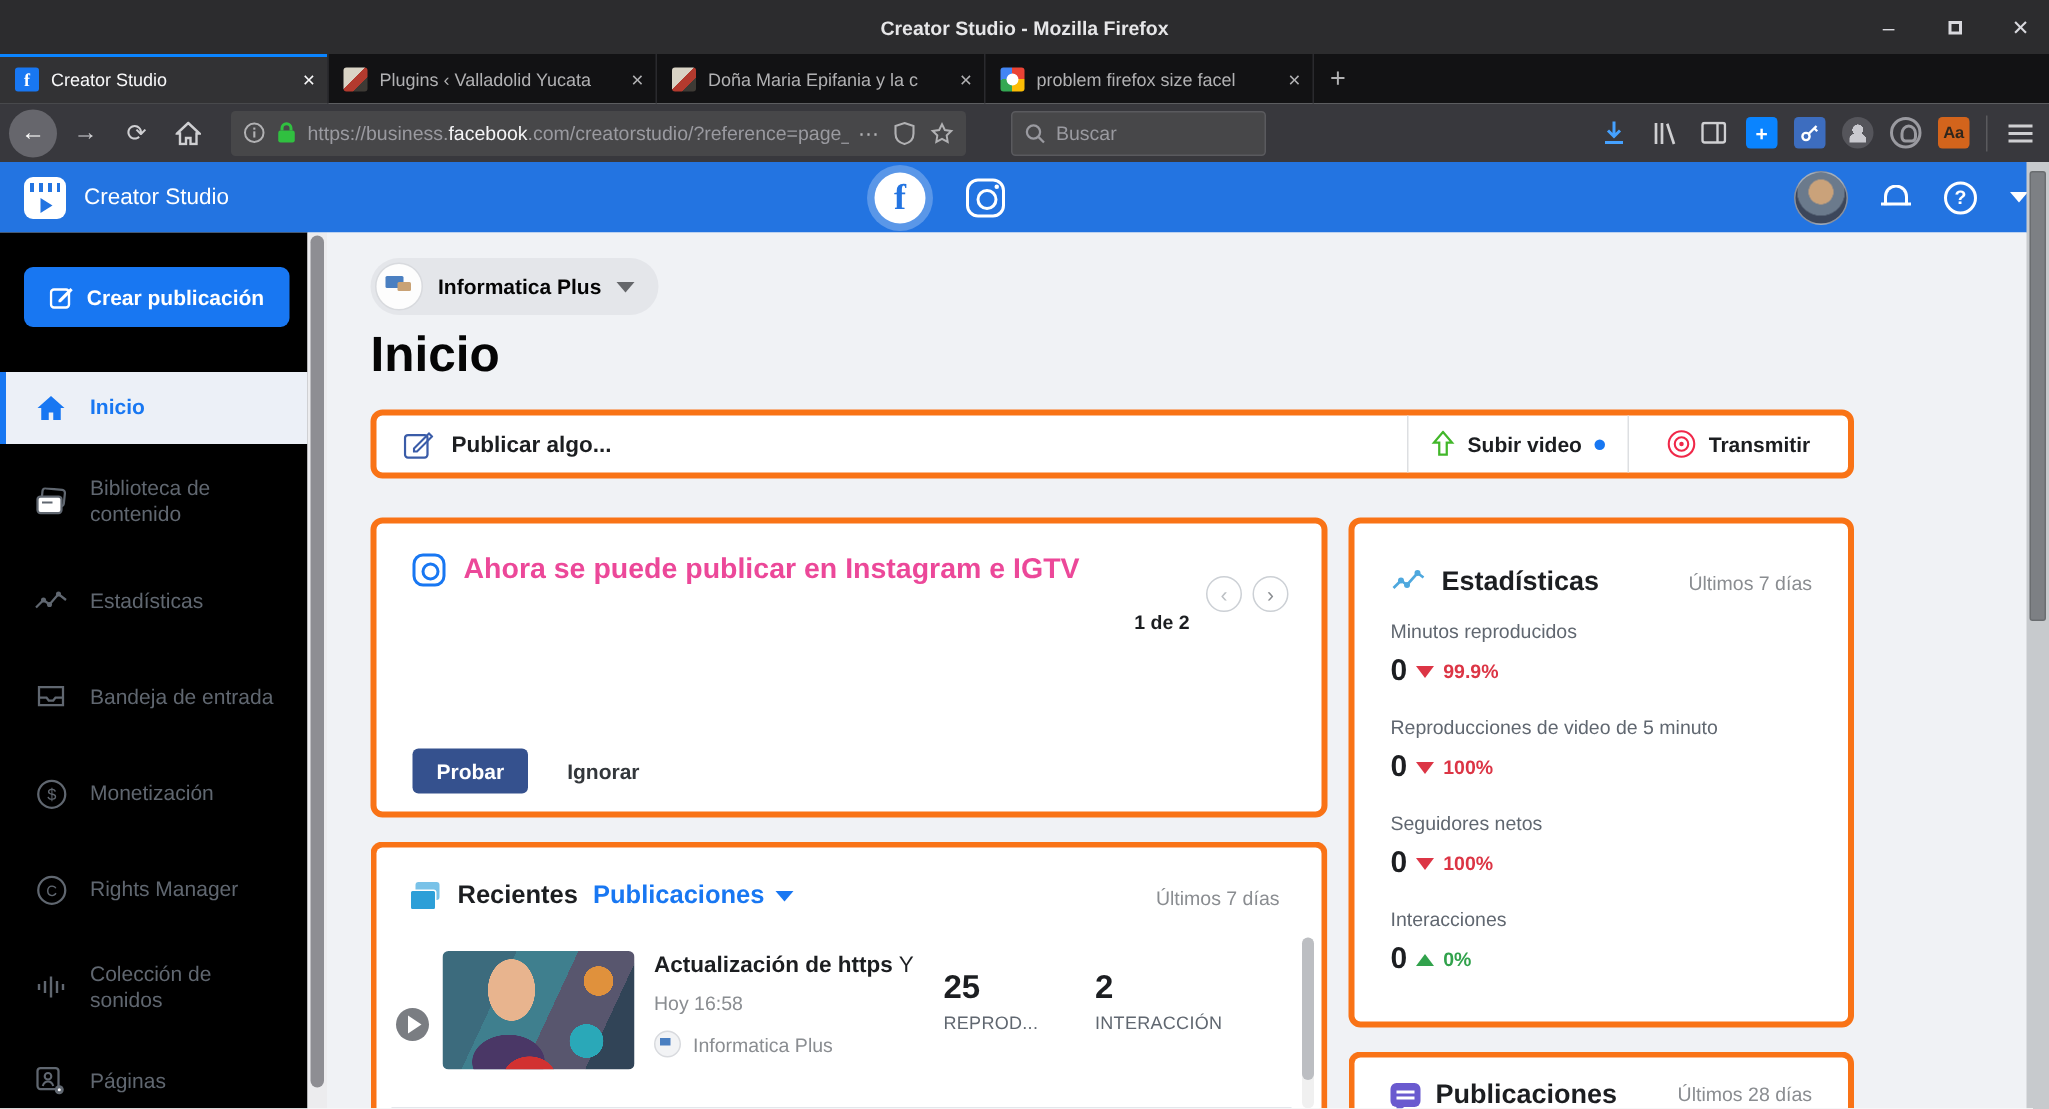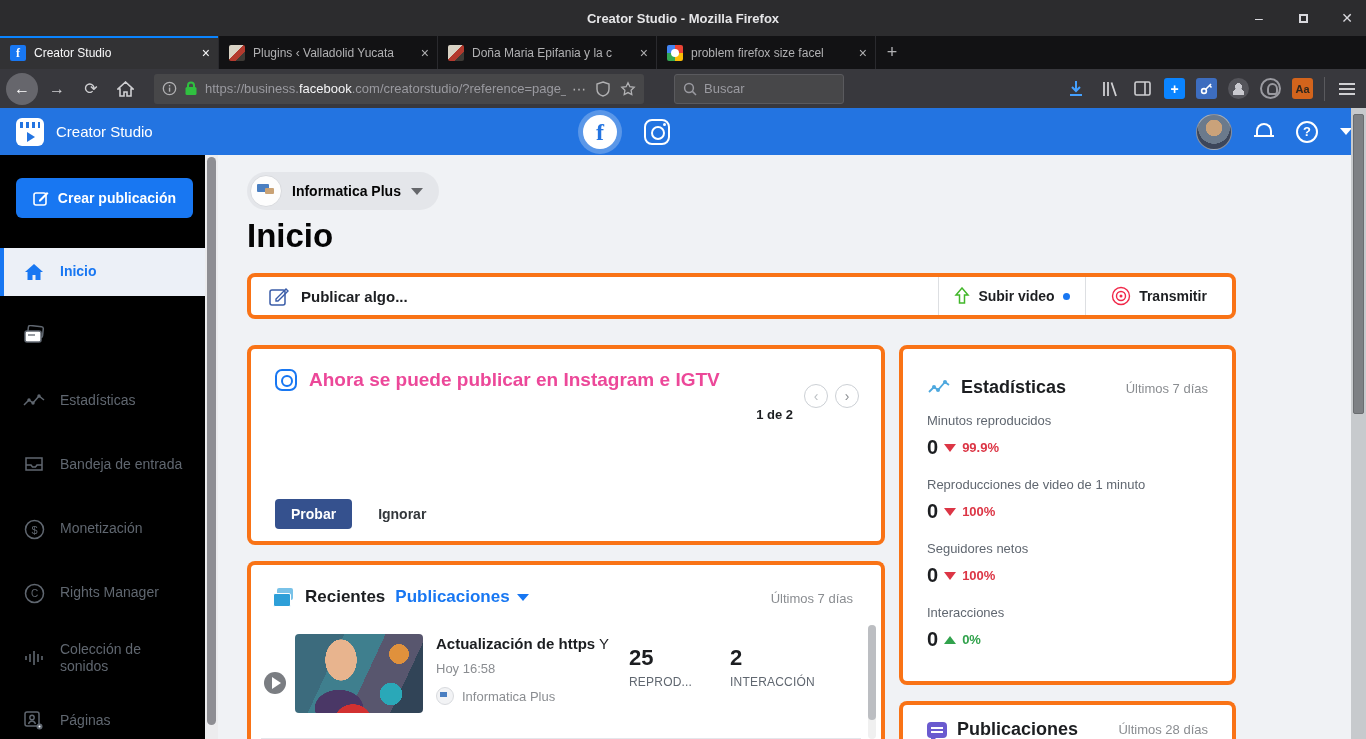--- a/index.html
+++ b/index.html
@@ -344,20 +344,21 @@
       <span class="side-label">Inicio</span>
     </div>
     <div class="side-item" style="top:150px; height:58px">
       <span class="sicon">
         <svg width="22" height="19" viewBox="0 0 22 19">
             <rect x="5" y="1" width="15" height="11" rx="2" fill="none" stroke="#606770" stroke-width="1.5" transform="rotate(6 12 6)"></rect>
             <rect x="2" y="6" width="16" height="11" rx="2" fill="#fff" stroke="#606770" stroke-width="1.5"></rect>
             <line x1="5" y1="10" x2="12" y2="10" stroke="#606770" stroke-width="1.3"></line>
           </svg>
       </span>
+      <span class="side-label">Biblioteca de contenido</span>
     </div>
     <div class="side-item" style="top:222px">
       <span class="sicon">
         <svg width="22" height="16" viewBox="0 0 22 16">
             <path d="M1 12l5-5 4 3 6-7 5 4" fill="none" stroke="#606770" stroke-width="1.5"></path>
             <circle cx="6" cy="7" r="1.7" fill="#606770"></circle>
             <circle cx="10" cy="10" r="1.7" fill="#606770"></circle>
             <circle cx="16" cy="3" r="1.7" fill="#606770"></circle>
           </svg>
       </span>
@@ -520,21 +521,21 @@
 
       <div class="metric m0">
         <div class="metric-label">Minutos reproducidos</div>
         <div class="metric-row">
           <span class="metric-value">0</span>
           <span class="tri-down"></span>
           <span class="delta-down">99.9%</span>
         </div>
       </div>
       <div class="metric m1">
-        <div class="metric-label">Reproducciones de video de 1 minuto</div>
+        <div class="metric-label">Reproducciones de video de 5 minuto</div>
         <div class="metric-row">
           <span class="metric-value">0</span>
           <span class="tri-down"></span>
           <span class="delta-down">100%</span>
         </div>
       </div>
       <div class="metric m2">
         <div class="metric-label">Seguidores netos</div>
         <div class="metric-row">
           <span class="metric-value">0</span>

